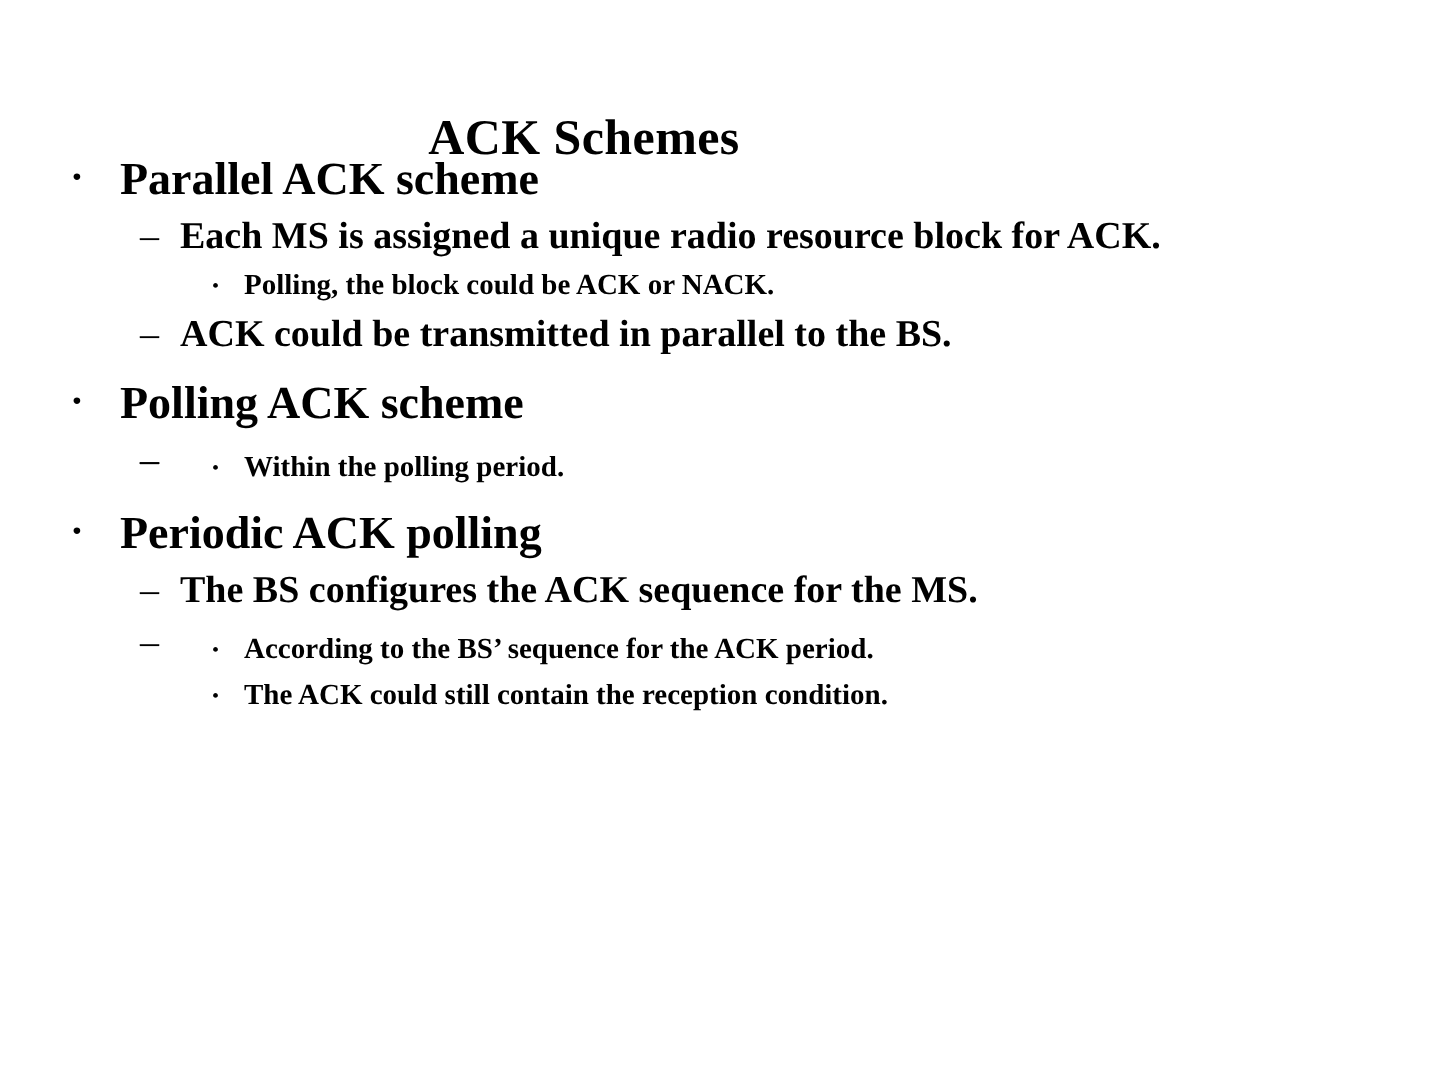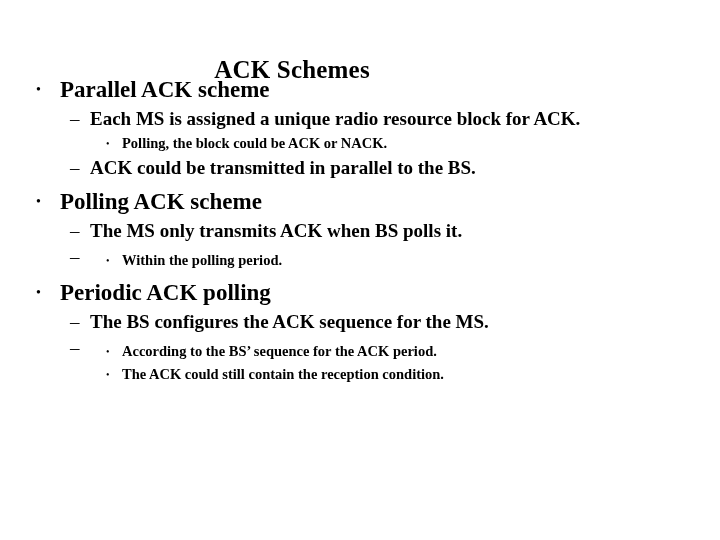--- a/index.html
+++ b/index.html
@@ -128,21 +128,20 @@
 
     <div class="gap-sm"></div>
 
     <div class="li lvl1">
       <span class="marker">•</span>
       <span class="txt">Polling ACK scheme</span>
     </div>
 
     <div class="li lvl2">
       <span class="marker">–</span>
-      <span class="txt">The MS only transmits ACK when BS polls it.</span>
     </div>
 
     <div class="li lvl2">
       <span class="marker">–</span>
     </div>
 
     <div class="gap-sm"></div>
 
     <div class="li lvl3">
       <span class="marker">•</span>

